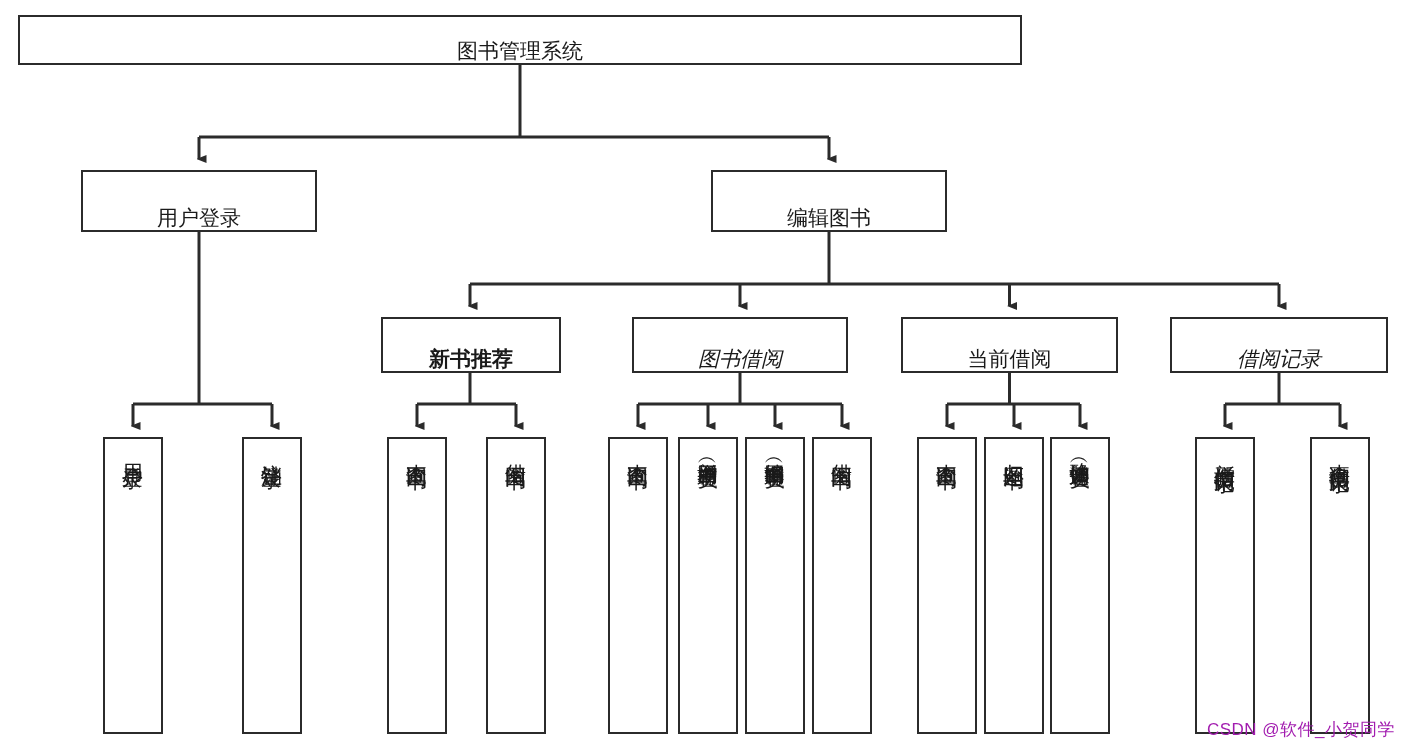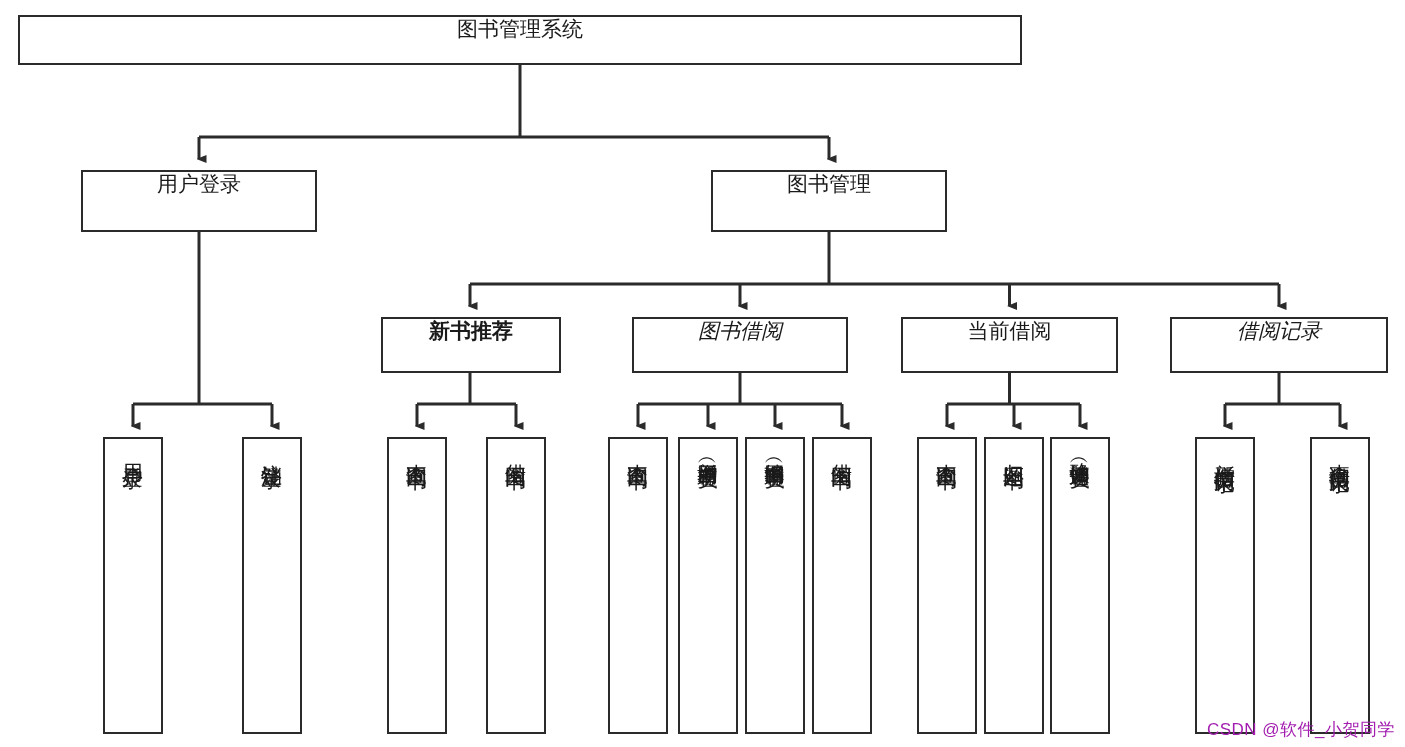--- a/index.html
+++ b/index.html
@@ -24,21 +24,21 @@
     width: 1405px;
     height: 747px;
     pointer-events: none;
   }
   .node {
     position: absolute;
     box-sizing: border-box;
     background: #ffffff;
     border: 2px solid #2b2b2b;
     display: flex;
-    align-items: flex-start;
+    align-items: flex-end;
     justify-content: center;
     color: #1a1a1a;
   }
   .node .label {
     display: block;
     text-align: center;
     line-height: 1.15;
     white-space: nowrap;
   }
   .node.horiz .label {
@@ -123,21 +123,21 @@
   </svg>
 
   <div id="node-layer">
       <div class="node root horiz" style="left: 18px; top: 15px; width: 1004px; height: 50px;">
         <span class="label">图书管理系统</span>
       </div>
       <div class="node horiz" style="left: 81px; top: 170px; width: 236px; height: 62px;">
         <span class="label">用户登录</span>
       </div>
       <div class="node horiz" style="left: 711px; top: 170px; width: 236px; height: 62px;">
-        <span class="label">图书管理</span>
+        <span class="label">编辑图书</span>
       </div>
       <div class="node horiz" style="left: 381px; top: 317px; width: 180px; height: 56px; font-weight: bold;">
         <span class="label">新书推荐</span>
       </div>
       <div class="node horiz" style="left: 632px; top: 317px; width: 216px; height: 56px; font-style: italic;">
         <span class="label">图书借阅</span>
       </div>
       <div class="node horiz" style="left: 901px; top: 317px; width: 217px; height: 56px;">
         <span class="label">当前借阅</span>
       </div>

